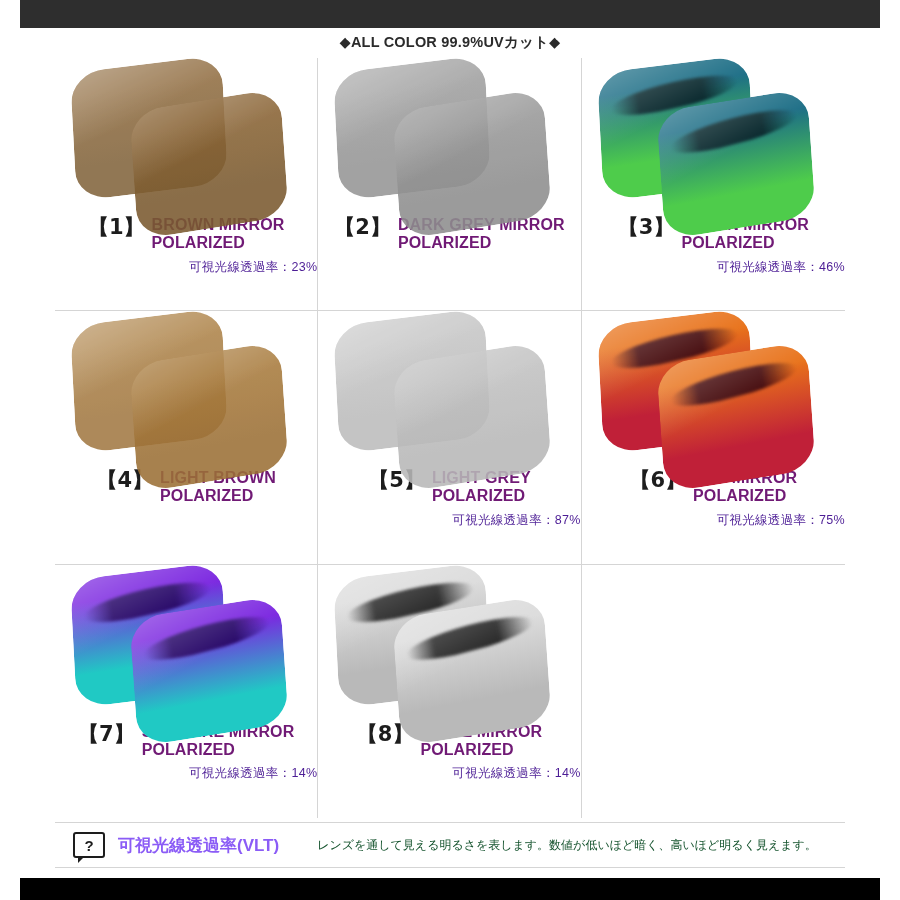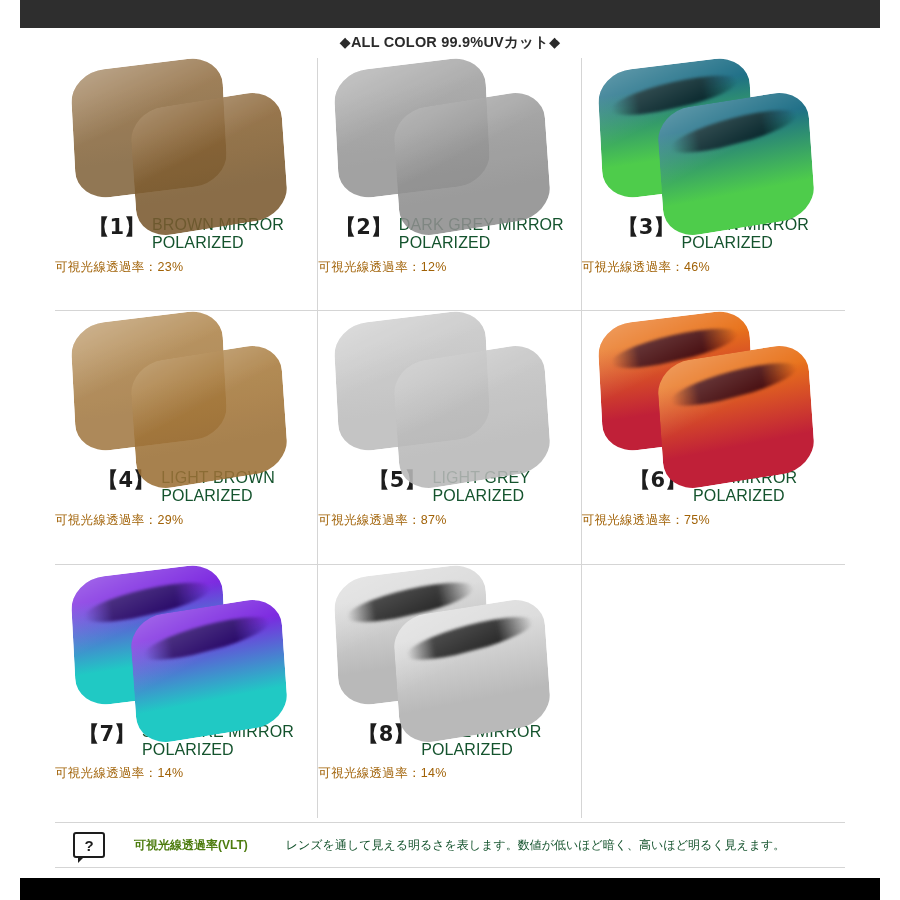--- a/index.html
+++ b/index.html
@@ -99,29 +99,29 @@
     margin-top:4px;
   }
   .cap-inner{display:flex;align-items:flex-start;gap:7px;}
   .num{
     font-size:21px;font-weight:bold;color:#1d1d1d;
     line-height:1.05;
     white-space:nowrap;
     font-family:"DejaVu Sans",sans-serif;
   }
   .name{
-    font-size:16px;font-weight:normal;color:#14532d;
+    font-size:16px;font-weight:bold;color:#701a75;
     line-height:1.12;
     letter-spacing:.1px;
     text-transform:uppercase;
   }
   .vlt{
     width:100%;
-    text-align:left;
-    font-size:12.5px;color:#a16207;
+    text-align:right;
+    font-size:12.5px;color:#4c1d95;
     margin-top:7px;
     letter-spacing:.3px;
   }
 
   
   .note{
     position:absolute;left:55px;top:822px;width:790px;height:46px;
     border-top:1px solid #d5d5d5;
     border-bottom:1px solid #d5d5d5;
     display:flex;align-items:center;
@@ -138,22 +138,22 @@
     line-height:1;
   }
   .qbox:after{
     content:"";position:absolute;
     left:3px;bottom:-7px;
     width:0;height:0;
     border-left:6px solid #1d1d1d;
     border-bottom:6px solid transparent;
   }
   .note-title{
-    font-size:12px;font-weight:bold;color:#4d7c0f;
-    margin-left:29px;white-space:nowrap;
+    font-size:17px;font-weight:bold;color:#8b5cf6;
+    margin-left:13px;white-space:nowrap;
   }
   .note-text{
     font-size:12px;color:#14532d;
     margin-left:38px;white-space:nowrap;
   }
 </style>
 </head>
 <body>
 
 <div class="page">
@@ -198,21 +198,20 @@
         </div>
         <div class="caption">
           <div class="cap-inner">
             <div class="num">【2】</div>
             <div class="name">
               <div>DARK GREY MIRROR</div>
               <div>POLARIZED</div>
             </div>
           </div>
         </div>
-        <div class="vlt">可視光線透過率：12%</div>
       </div>
       <div class="cell">
         <div class="lens-art">
           <div class="lens back">
             <div class="body" style="background: linear-gradient(178deg, rgb(29, 110, 134) 0%, rgb(29, 110, 134) 18%, rgb(78, 204, 75) 72%, rgb(78, 204, 75) 100%);"></div>
             <div class="streak" style="background: linear-gradient(90deg, rgba(0, 0, 0, 0) 0%, rgb(12, 43, 48) 22%, rgb(12, 43, 48) 72%, rgba(0, 0, 0, 0) 100%);"></div>
             <div class="sheen"></div>
           </div>
           <div class="lens front">
             <div class="body" style="background: linear-gradient(178deg, rgb(29, 110, 134) 0%, rgb(29, 110, 134) 18%, rgb(78, 204, 75) 72%, rgb(78, 204, 75) 100%);"></div>
@@ -244,21 +243,20 @@
         </div>
         <div class="caption">
           <div class="cap-inner">
             <div class="num">【4】</div>
             <div class="name">
               <div>LIGHT BROWN</div>
               <div>POLARIZED</div>
             </div>
           </div>
         </div>
-        <div class="vlt">可視光線透過率：29%</div>
       </div>
       <div class="cell">
         <div class="lens-art">
           <div class="lens back flat">
             <div class="body" style="background: linear-gradient(178deg, rgb(194, 194, 194) 0%, rgb(194, 194, 194) 18%, rgb(184, 184, 184) 72%, rgb(184, 184, 184) 100%);"></div>
             <div class="sheen"></div>
           </div>
           <div class="lens front flat">
             <div class="body" style="background: linear-gradient(178deg, rgb(194, 194, 194) 0%, rgb(194, 194, 194) 18%, rgb(184, 184, 184) 72%, rgb(184, 184, 184) 100%);"></div>
             <div class="sheen"></div>

